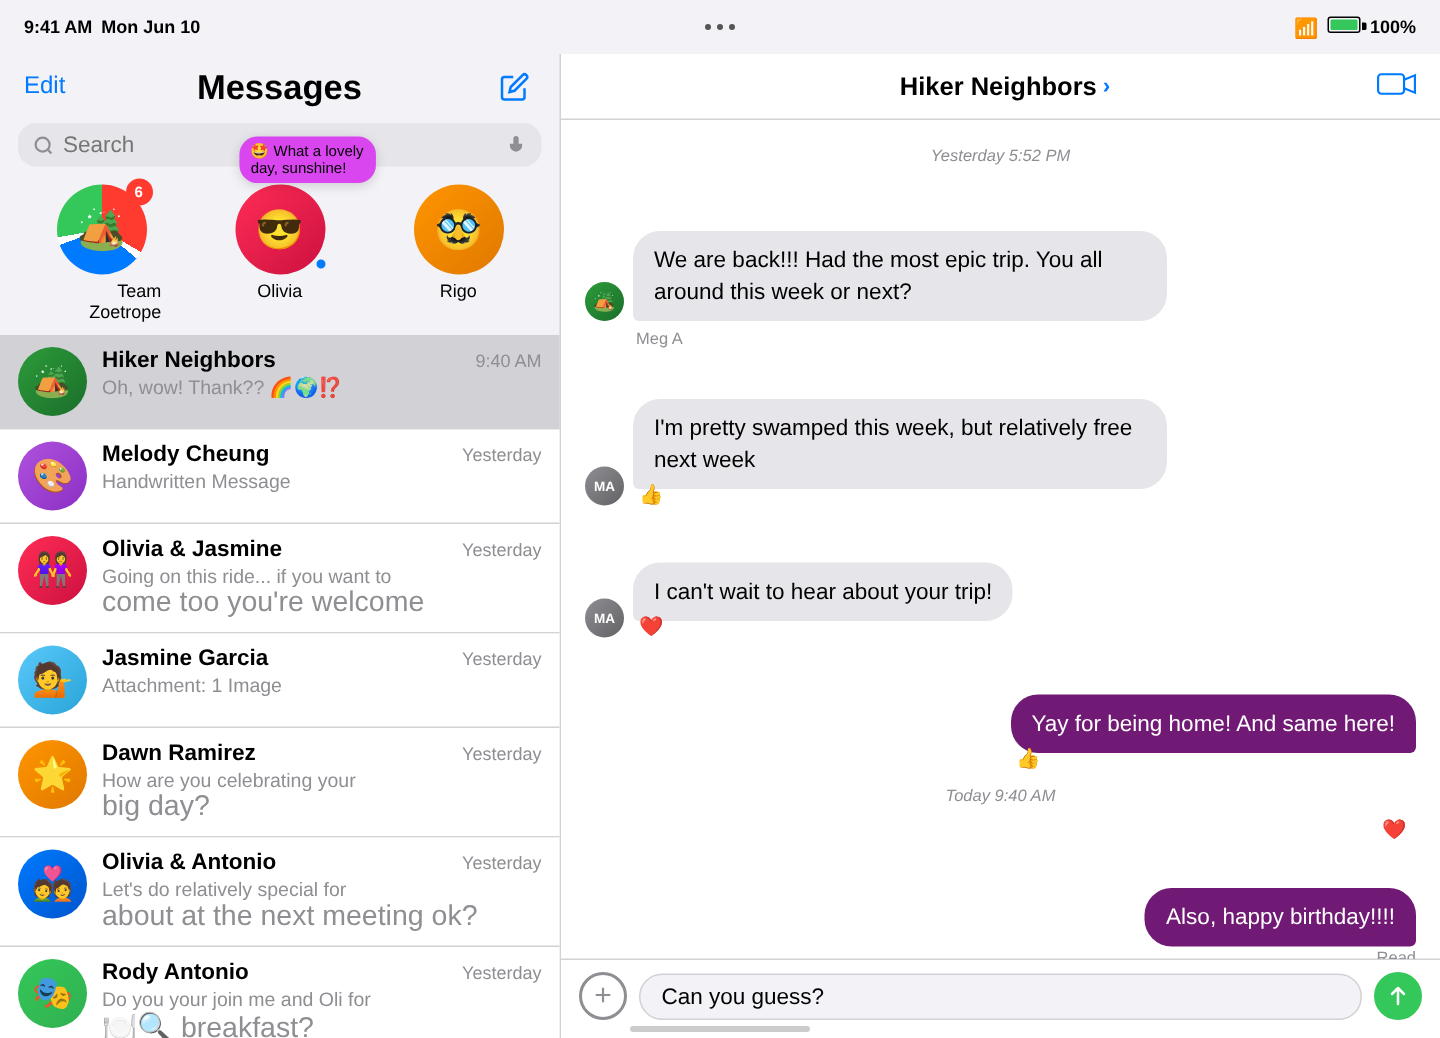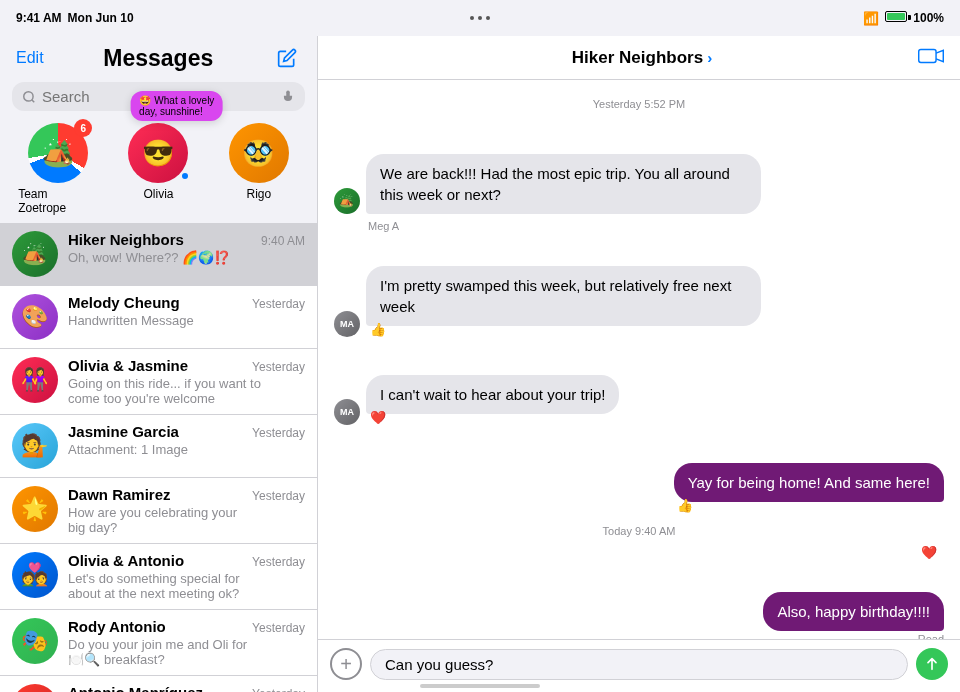--- a/index.html
+++ b/index.html
@@ -33,21 +33,21 @@
 
     
     .app-container {
       position: absolute;
       top: 36px; left: 0; right: 0; bottom: 0;
       display: flex;
     }
 
     
     .sidebar {
-      width: 318px;
+      width: 374px;
       background: #f2f2f7;
       display: flex;
       flex-direction: column;
       border-right: 1px solid #d1d1d6;
       flex-shrink: 0;
     }
 
     .sidebar-header {
       padding: 8px 16px 4px;
       display: flex;
@@ -117,21 +117,21 @@
       display: flex;
       align-items: center;
       justify-content: center;
       font-size: 22px;
       position: relative;
       overflow: visible;
     }
     .pinned-name {
       font-size: 12px;
       color: #000;
-      text-align: left;
+      text-align: right;
     }
     .pinned-badge {
       position: absolute;
       top: -4px;
       right: -4px;
       background: #ff3b30;
       color: #fff;
       font-size: 10px;
       font-weight: 700;
       width: 18px;
@@ -191,21 +191,21 @@
       align-items: center;
       justify-content: center;
       font-size: 20px;
       overflow: hidden;
     }
     .msg-content { flex: 1; min-width: 0; }
     .msg-header { display: flex; justify-content: space-between; align-items: baseline; }
     .msg-name { font-size: 15px; font-weight: 600; color: #000; }
     .msg-time { font-size: 12px; color: #8e8e93; white-space: nowrap; }
     .msg-preview { font-size: 13px; color: #8e8e93; white-space: nowrap; overflow: hidden; text-overflow: ellipsis; margin-top: 2px; }
-    .msg-preview-2 { font-size: 13px; color: #8e8e93; white-space: nowrap; overflow: hidden; text-overflow: ellipsis; }
+    .msg-preview-2 { font-size: 19px; color: #8e8e93; white-space: nowrap; overflow: hidden; text-overflow: ellipsis; }
 
     
     .chat-panel {
       flex: 1;
       background: #fff;
       display: flex;
       flex-direction: column;
     }
 
     .chat-header {
@@ -293,20 +293,21 @@
       margin-top: -4px;
       margin-left: 4px;
     }
     .reaction.outgoing-reaction { align-self: flex-end; margin-right: 4px; }
 
     .timestamp-center {
       text-align: center;
       font-size: 11px;
       color: #8e8e93;
       margin: 6px 0;
+      font-style: italic;
     }
 
     .read-label {
       text-align: right;
       font-size: 11px;
       color: #8e8e93;
       margin-top: 2px;
     }
 
     
@@ -515,21 +516,21 @@
 
     <div class="message-list">
 
       <div class="message-item active">
         <div class="msg-avatar av-hiker">🏕️</div>
         <div class="msg-content">
           <div class="msg-header">
             <span class="msg-name">Hiker Neighbors</span>
             <span class="msg-time">9:40 AM</span>
           </div>
-          <div class="msg-preview">Oh, wow! Where?? 🌈🌍⁉️</div>
+          <div class="msg-preview">Oh, wow! Thank?? 🌈🌍⁉️</div>
         </div>
       </div>
 
       <div class="message-item">
         <div class="msg-avatar av-purple" style="font-size:22px;">🎨</div>
         <div class="msg-content">
           <div class="msg-header">
             <span class="msg-name">Melody Cheung</span>
             <span class="msg-time">Yesterday</span>
           </div>
@@ -572,21 +573,21 @@
         </div>
       </div>
 
       <div class="message-item">
         <div class="msg-avatar av-blue" style="font-size:22px;">💑</div>
         <div class="msg-content">
           <div class="msg-header">
             <span class="msg-name">Olivia &amp; Antonio</span>
             <span class="msg-time">Yesterday</span>
           </div>
-          <div class="msg-preview">Let's do something special for</div>
+          <div class="msg-preview">Let's do relatively special for</div>
           <div class="msg-preview-2">about at the next meeting ok?</div>
         </div>
       </div>
 
       <div class="message-item">
         <div class="msg-avatar av-green" style="font-size:22px;">🎭</div>
         <div class="msg-content">
           <div class="msg-header">
             <span class="msg-name">Rody Antonio</span>
             <span class="msg-time">Yesterday</span>

